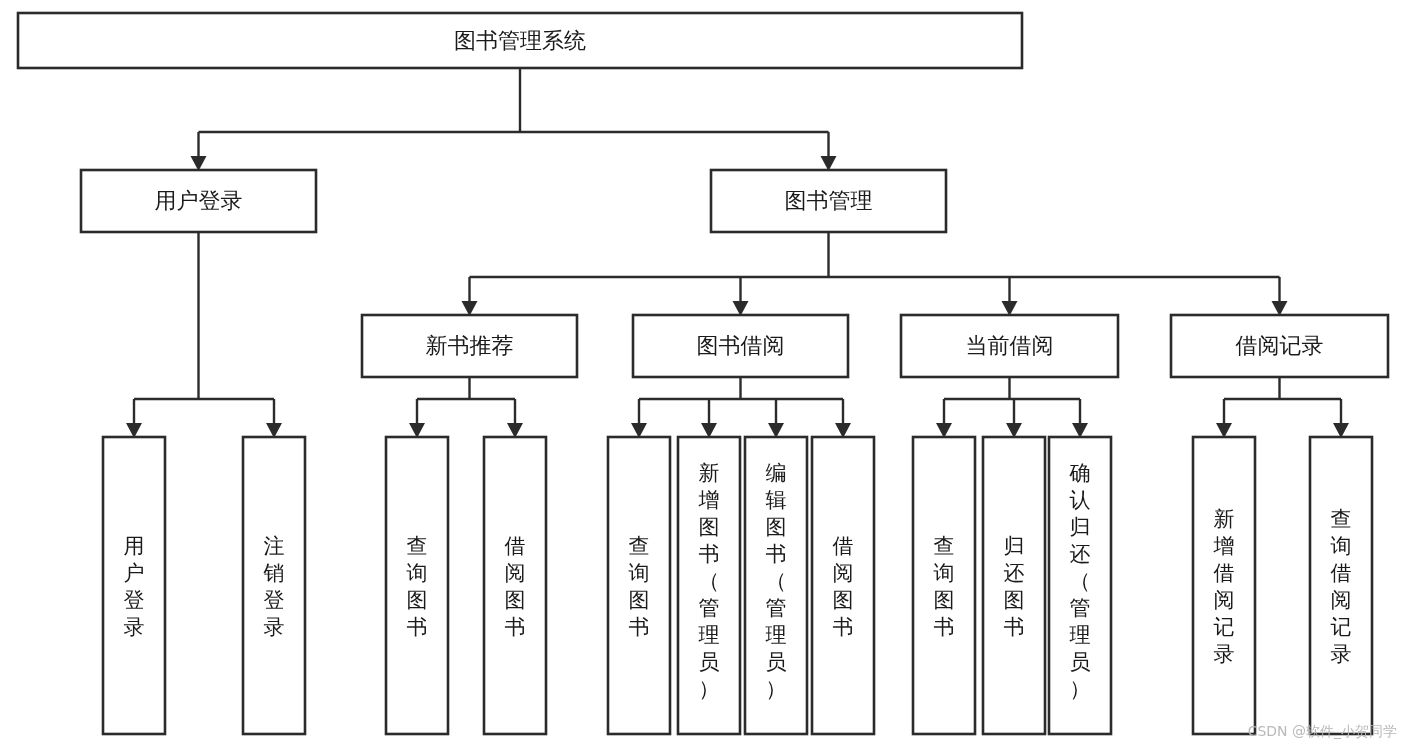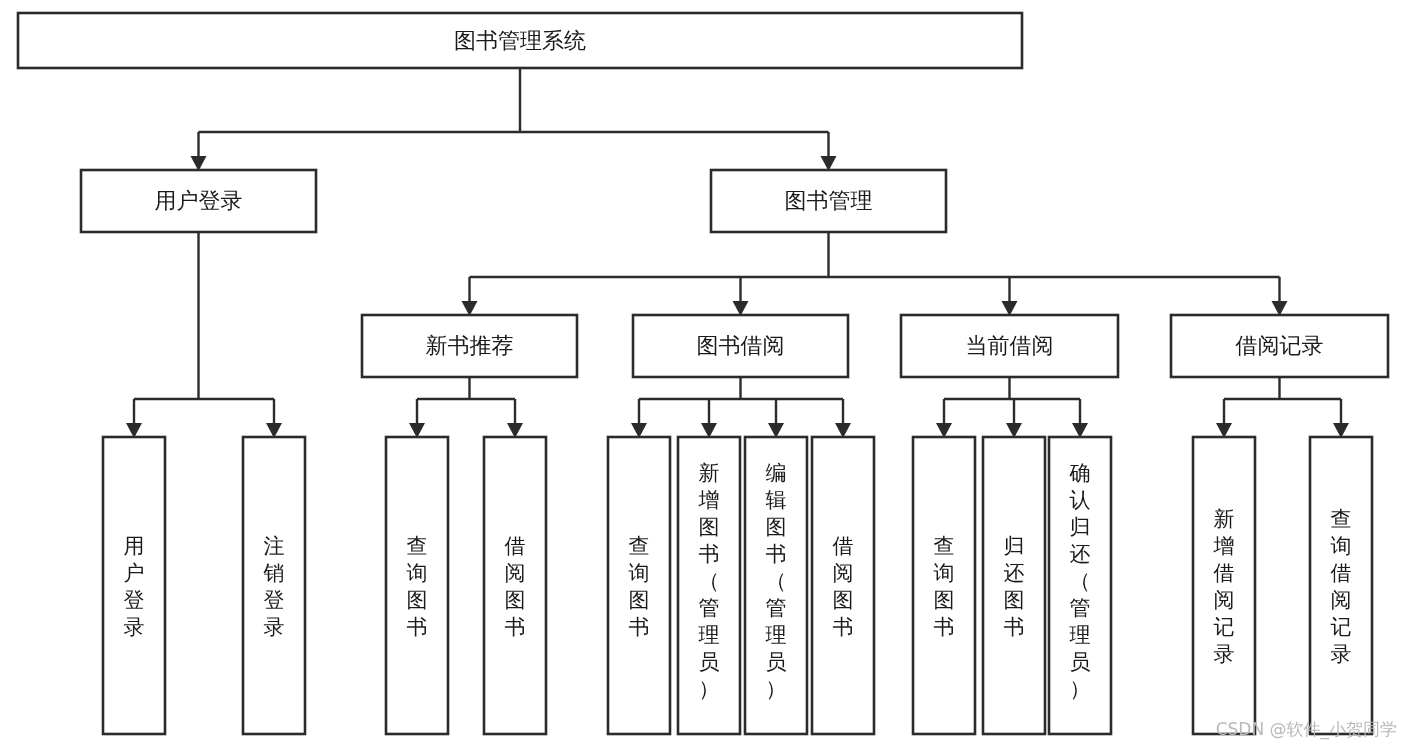--- a/index.html
+++ b/index.html
@@ -46,21 +46,21 @@
     font-size: 22px;
     fill: #1a1a1a;
     text-anchor: middle;
     dominant-baseline: middle;
   }
   .watermark {
     position: absolute;
     right: 8px;
     bottom: 6px;
     font-family: "DejaVu Sans", "Liberation Sans", sans-serif;
-    font-size: 17px;
+    font-size: 14px;
     color: #b9b9b9;
     white-space: nowrap;
     user-select: none;
   }
 </style>
 </head>
 <body>
 
 <div id="diagram-root">
   <svg class="diagram" id="diagram-svg" viewBox="0 0 1405 747" xmlns="http://www.w3.org/2000/svg">

